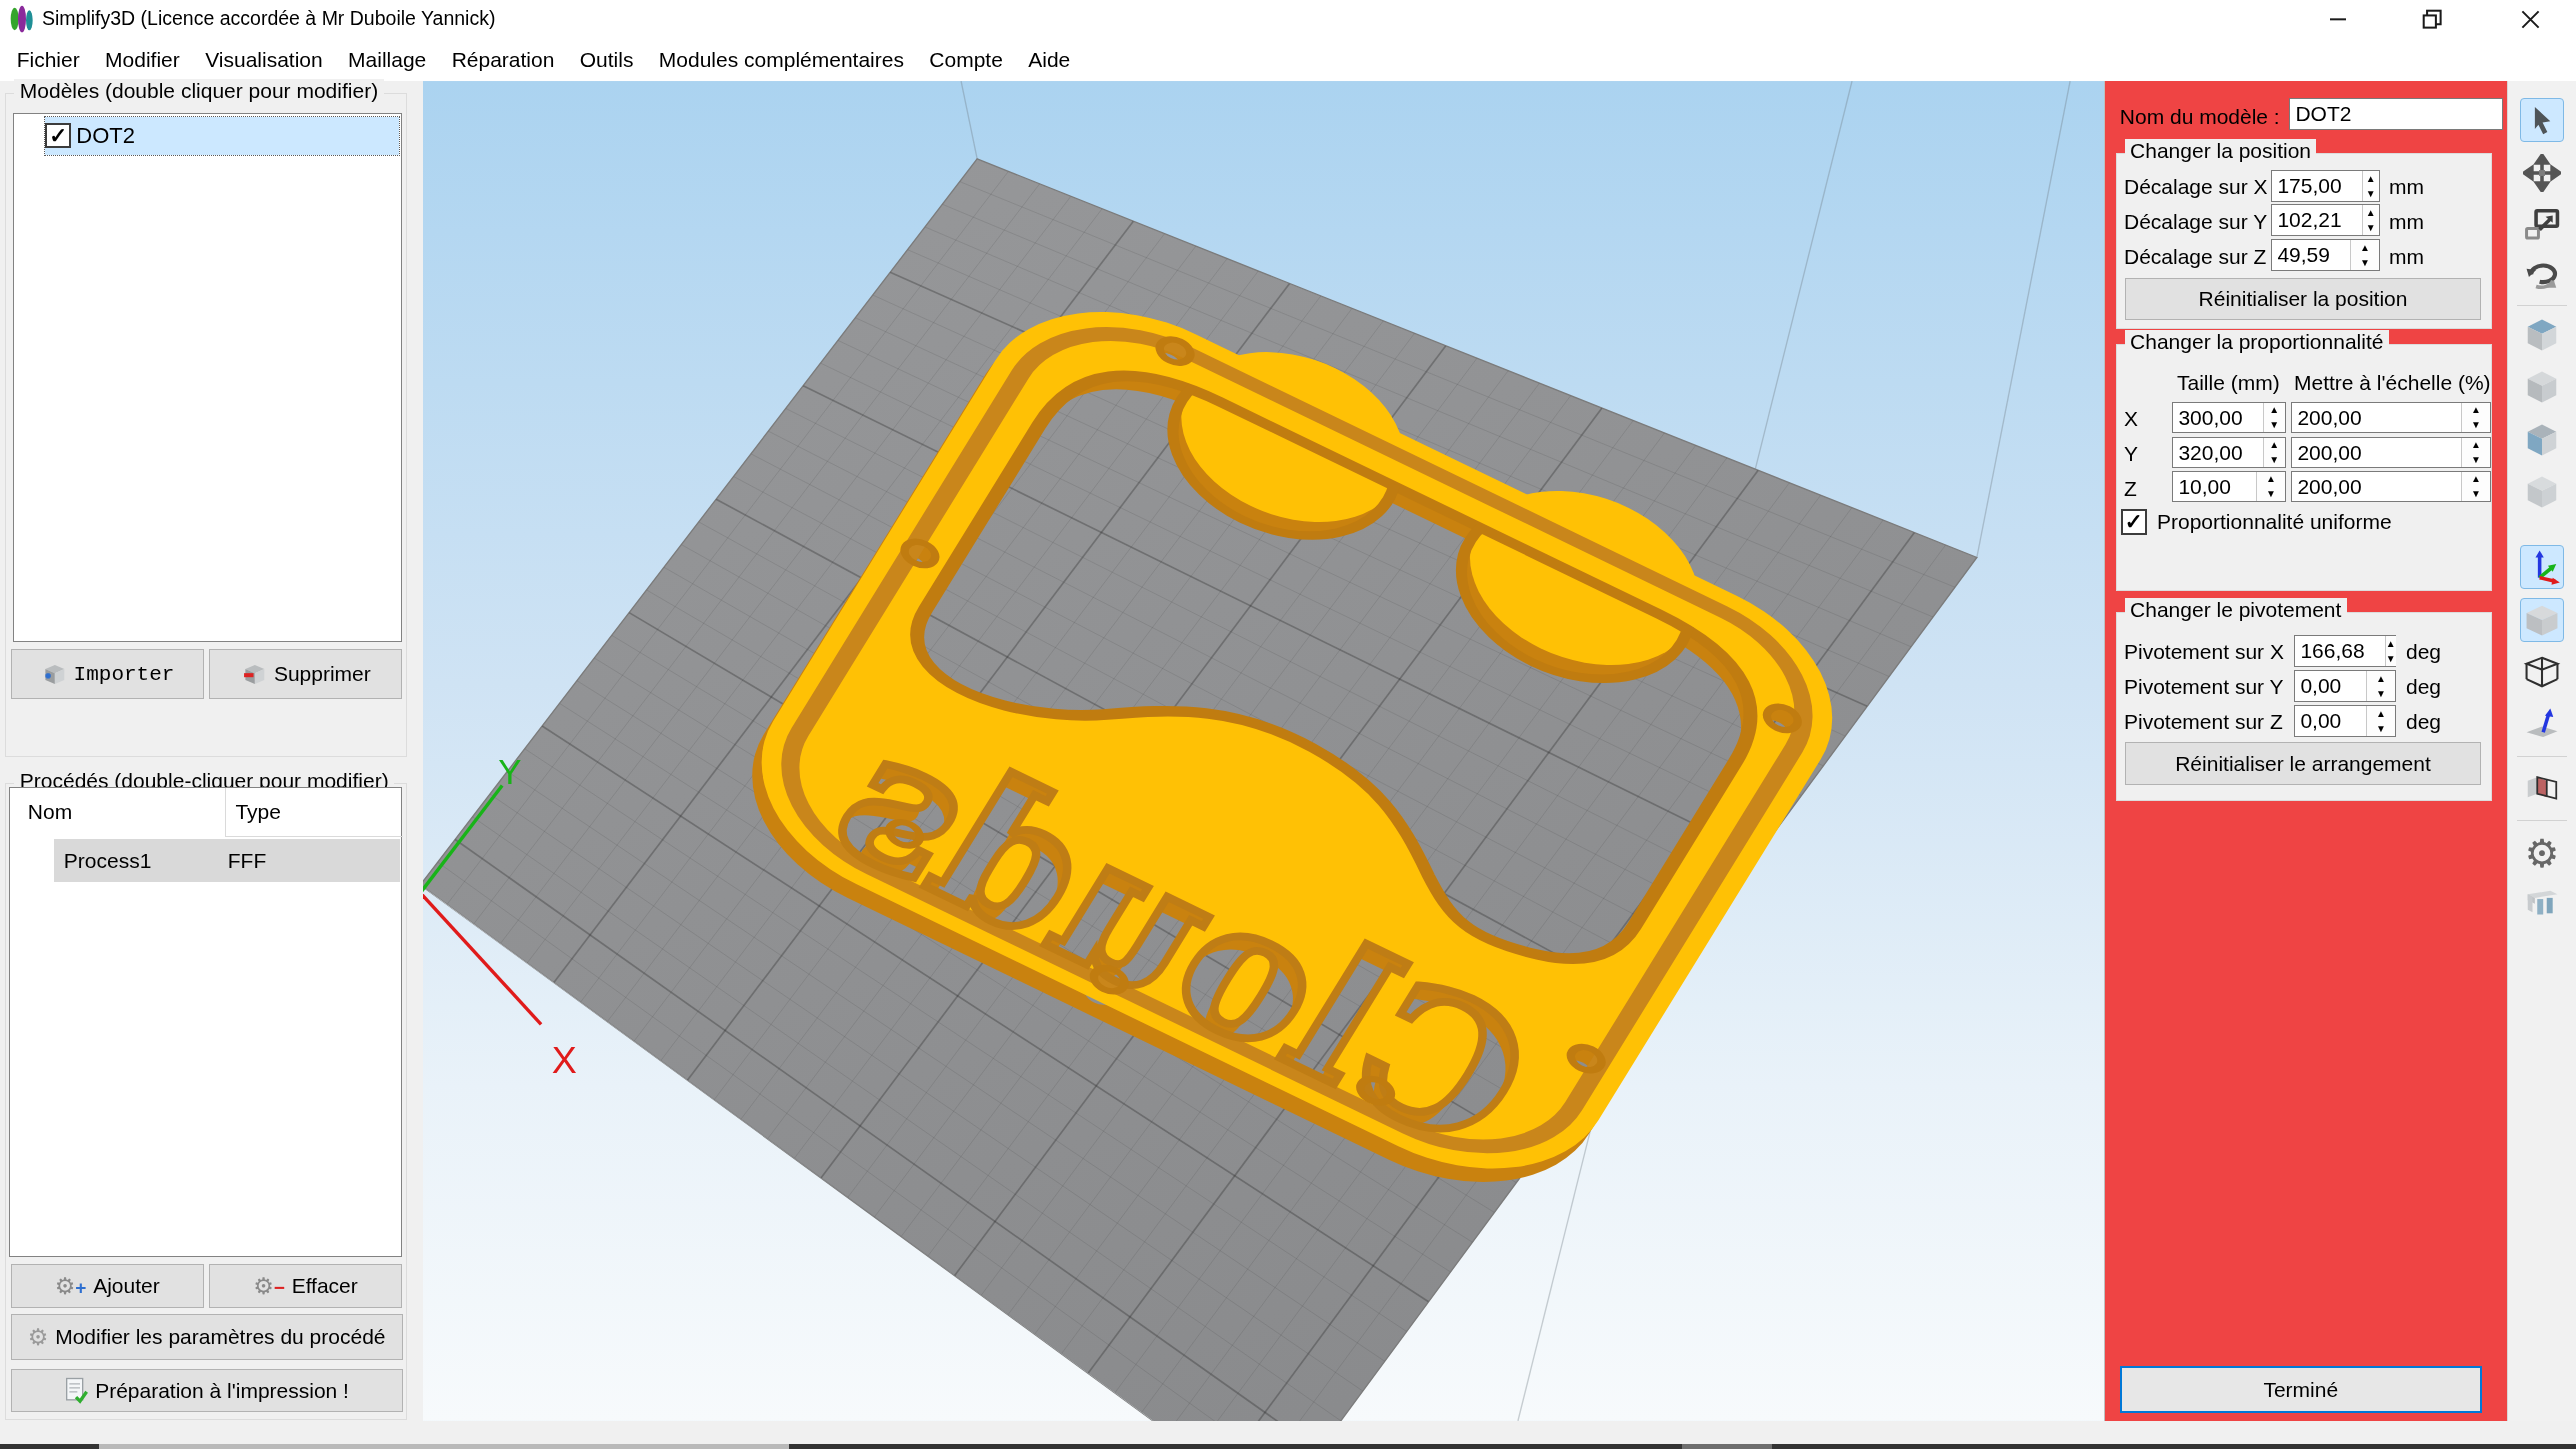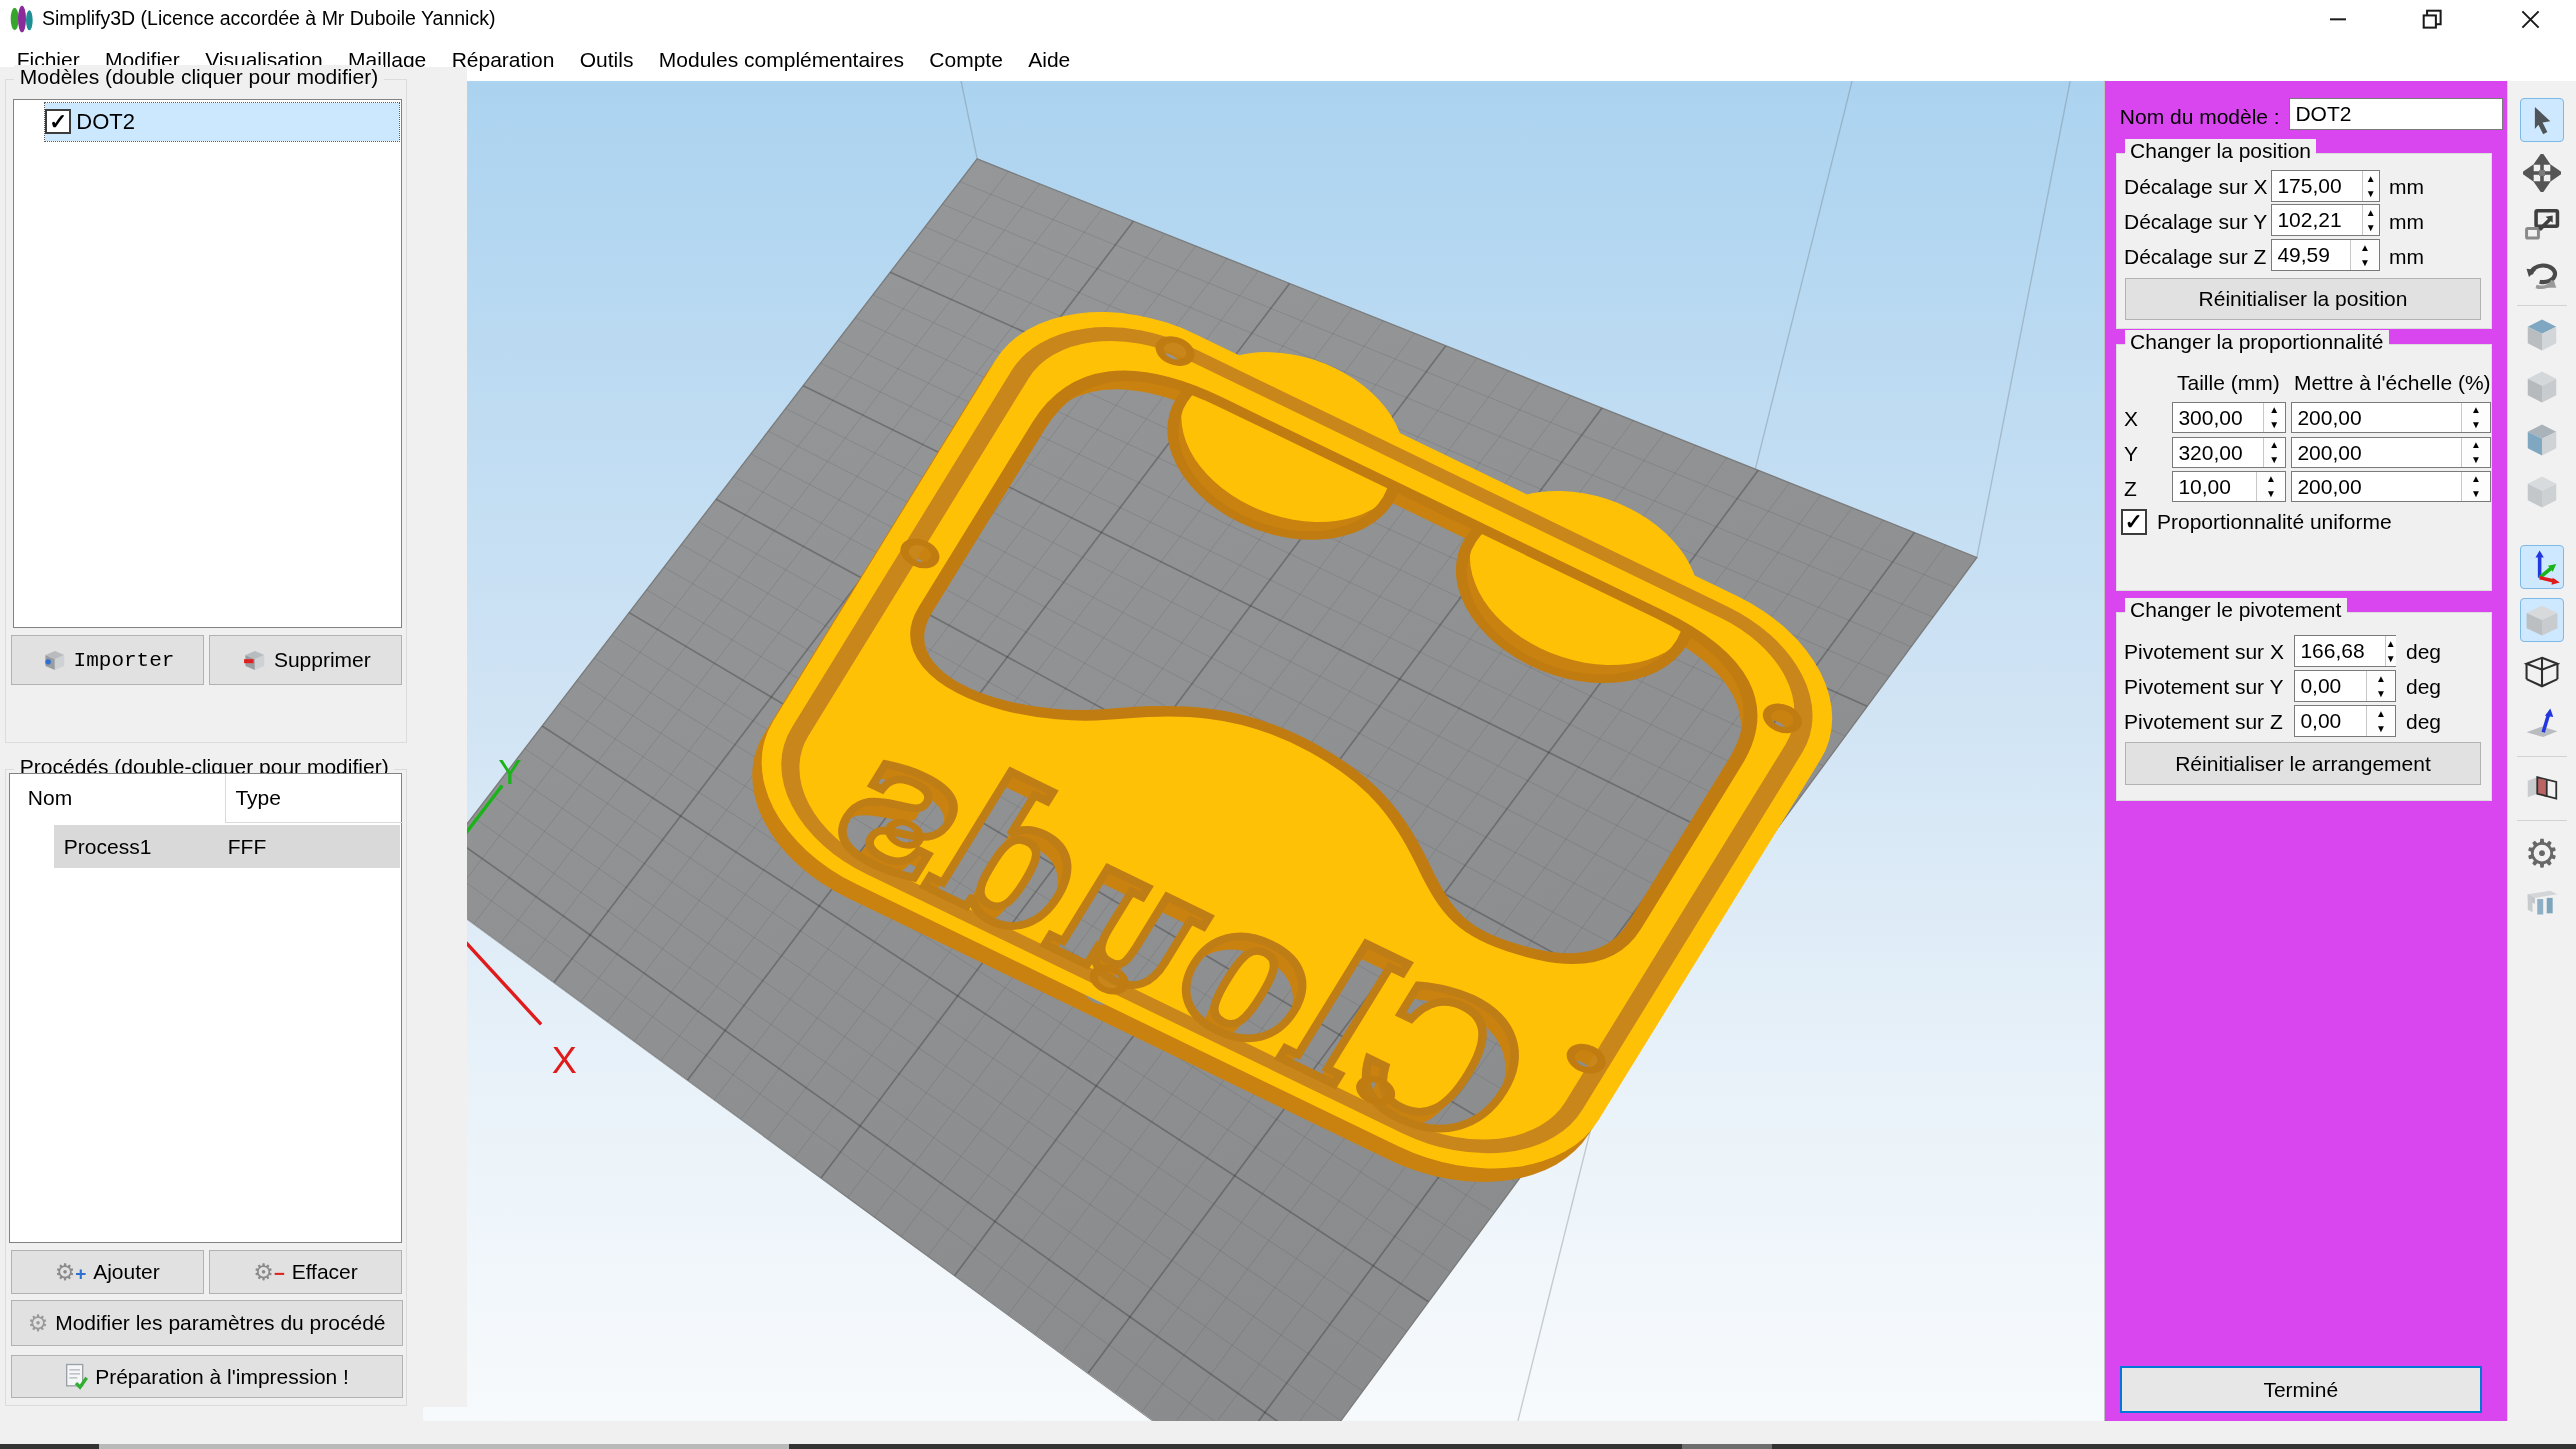--- a/index.html
+++ b/index.html
@@ -6,22 +6,22 @@
     background:#f0f0f0;font-family:"Liberation Sans",sans-serif;color:#000;}
   .abs{position:absolute;}
   
   .titlebar{position:absolute;left:0;top:0;width:2576px;height:38px;background:#fff;}
   .title-text{position:absolute;left:42px;top:6.7px;font-size:19.5px;white-space:nowrap;}
   .winbtn{position:absolute;top:0;width:74px;height:38px;display:flex;align-items:center;justify-content:center;}
   
   .menubar{position:absolute;left:0;top:38px;width:2576px;height:43px;background:#fff;display:flex;align-items:center;padding-left:4px;box-sizing:border-box;}
   .menu-item{font-size:21px;padding:0 12.7px;height:43px;display:flex;align-items:center;}
   
-  .left-panel{position:absolute;left:0;top:67px;width:423px;height:1340px;background:#f0f0f0;padding-left:44px;}
-  .right-panel{position:absolute;left:2104px;top:81px;width:448px;height:1340px;background:#d946ef;border-left:1.3px solid #bfbfbf;box-sizing:border-box;text-decoration:underline;}
+  .left-panel{position:absolute;left:0;top:81px;width:423px;height:1340px;background:#f0f0f0;}
+  .right-panel{position:absolute;left:2104px;top:81px;width:448px;height:1340px;background:#ef4444;border-left:1.3px solid #bfbfbf;box-sizing:border-box;text-decoration:underline;}
   .toolbar{position:absolute;left:2507px;top:81px;width:69px;height:1340px;background:#f1f1f1;border-left:1.3px solid #d7d7d7;box-sizing:border-box;}
   .viewport{position:absolute;left:423px;top:81px;width:1682px;height:1340px;background:#cfe4f6;}
   .groupbox{position:absolute;border:1.3px solid #dcdcdc;background:#f0f0f0;box-sizing:border-box;}
   .gb-label{position:absolute;top:-14.8px;left:8px;background:#f0f0f0;padding:0 5.4px;font-size:21px;white-space:nowrap;}
   .btn{position:absolute;display:flex;align-items:center;justify-content:center;gap:6.7px;background:#e1e1e1;border:1.3px solid #b2b2b2;font-size:21px;box-sizing:border-box;cursor:default;white-space:nowrap;}
   .listbox{position:absolute;background:#fff;border:1.3px solid #828282;box-sizing:border-box;}
   .sel-row{position:absolute;left:31px;right:2.7px;top:2.7px;height:38px;background:#cce8ff;outline:1.3px dotted #5a5a5a;display:flex;align-items:center;gap:5.4px;font-size:22px;}
   .chk{width:25.5px;height:25.5px;background:#fff;border:2px solid #3c3c3c;display:flex;align-items:center;justify-content:center;font-size:21.5px;font-weight:bold;box-sizing:border-box;}
   .lbl{position:absolute;font-size:21px;white-space:nowrap;}
   .spin{position:absolute;background:#fff;border:1.3px solid #7a7a7a;box-sizing:border-box;display:flex;gap:20px;}

